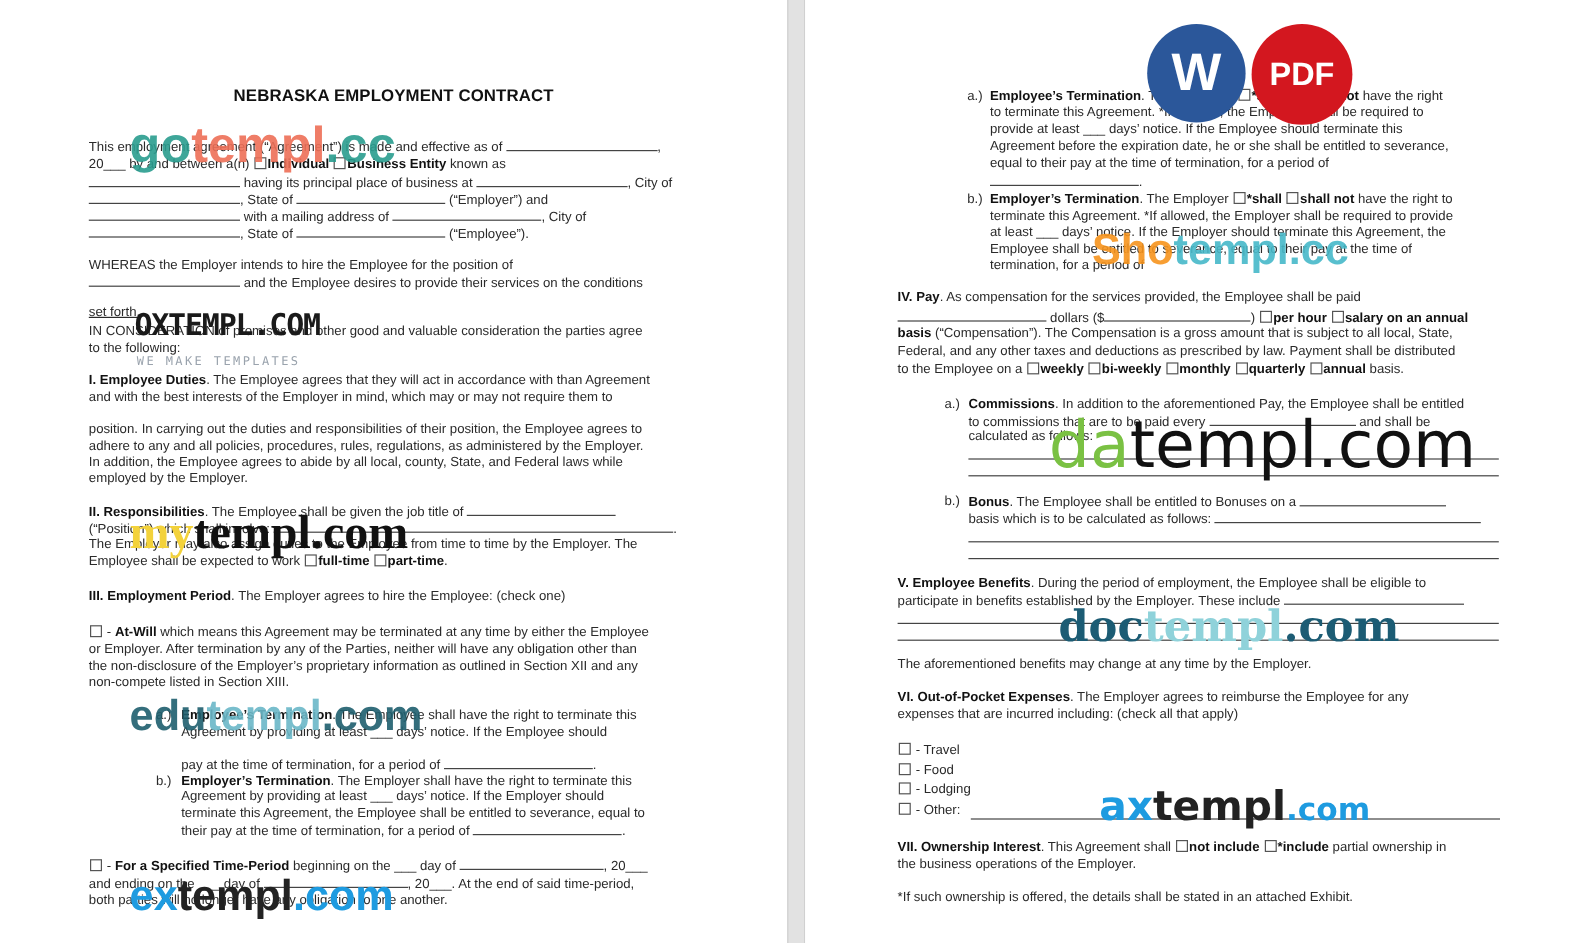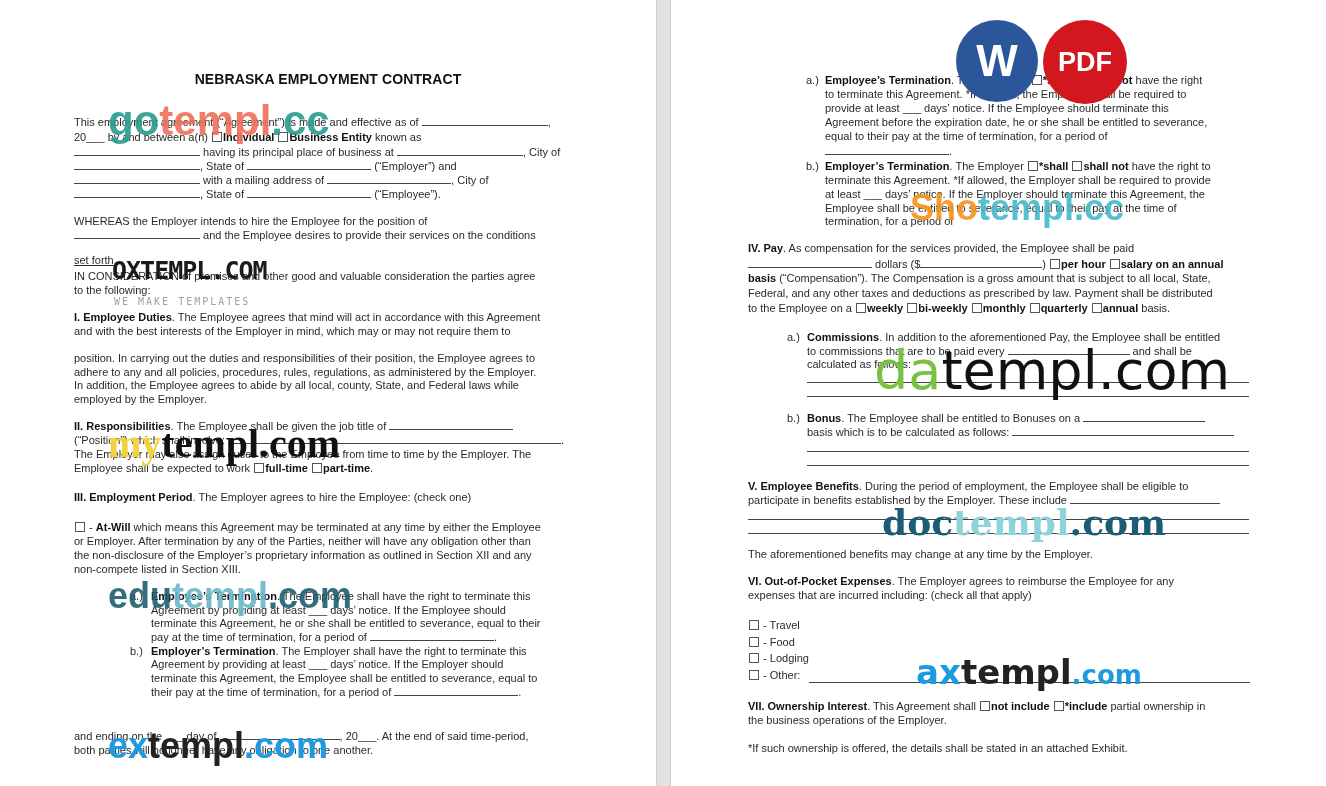--- a/index.html
+++ b/index.html
@@ -61,21 +61,21 @@
   <div class="txt" style="left:74px;top:229px;">
     <span class="blank" style="width:126px"></span>
     <span>and the Employee desires to provide their services on the conditions</span>
   </div>
   <div class="txt" style="left:74px;top:254px;text-decoration:underline;">set forth.</div>
 
   <div class="txt" style="left:74px;top:270px;">IN CONSIDERATION of promises and other good and valuable consideration the parties agree</div>
   <div class="txt" style="left:74px;top:284px;">to the following:</div>
 
   <div class="txt" style="left:74px;top:311px;">
-    <b>I. Employee Duties</b><span>. The Employee agrees that mind will act in accordance with this Agreement</span>
+    <b>I. Employee Duties</b><span>. The Employee agrees that they will act in accordance with than Agreement</span>
   </div>
   <div class="txt" style="left:74px;top:325px;">and with the best interests of the Employer in mind, which may or may not require them to</div>
   <div class="txt" style="left:74px;top:352px;">position. In carrying out the duties and responsibilities of their position, the Employee agrees to</div>
   <div class="txt" style="left:74px;top:366px;">adhere to any and all policies, procedures, rules, regulations, as administered by the Employer.</div>
   <div class="txt" style="left:74px;top:379px;">In addition, the Employee agrees to abide by all local, county, State, and Federal laws while</div>
   <div class="txt" style="left:74px;top:393px;">employed by the Employer.</div>
 
   <div class="txt" style="left:74px;top:420px;">
     <b>II. Responsibilities</b><span>. The Employee shall be given the job title of</span>
     <span class="blank" style="width:124px"></span>
@@ -99,36 +99,39 @@
   </div>
   <div class="txt" style="left:74px;top:535px;">or Employer. After termination by any of the Parties, neither will have any obligation other than</div>
   <div class="txt" style="left:74px;top:549px;">the non-disclosure of the Employer’s proprietary information as outlined in Section XII and any</div>
   <div class="txt" style="left:74px;top:563px;">non-compete listed in Section XIII.</div>
 
   <div class="txt" style="left:130px;top:590px;">a.)</div>
   <div class="txt" style="left:151px;top:590px;">
     <b>Employee’s Termination</b><span>. The Employee shall have the right to terminate this</span>
   </div>
   <div class="txt" style="left:151px;top:604px;">Agreement by providing at least ___ days’ notice. If the Employee should</div>
-  <div class="txt" style="left:151px;top:617px;">terminate this Agreement, he or she shall be entitled to severance, equal to their</div>
   <div class="txt" style="left:151px;top:631px;">
     <span>pay at the time of termination, for a period of</span>
     <span class="blank" style="width:124px"></span>.
   </div>
   <div class="txt" style="left:130px;top:645px;">b.)</div>
   <div class="txt" style="left:151px;top:645px;">
     <b>Employer’s Termination</b><span>. The Employer shall have the right to terminate this</span>
   </div>
   <div class="txt" style="left:151px;top:658px;">Agreement by providing at least ___ days’ notice. If the Employer should</div>
   <div class="txt" style="left:151px;top:672px;">terminate this Agreement, the Employee shall be entitled to severance, equal to</div>
   <div class="txt" style="left:151px;top:686px;">
     <span>their pay at the time of termination, for a period of</span>
     <span class="blank" style="width:124px"></span>.
   </div>
 
+  <div class="txt" style="left:74px;top:715px;">
+    <span class="cb"></span> - <b>For a Specified Time-Period</b><span> beginning on the ___ day of</span>
+    <span class="blank" style="width:120px"></span><span>, 20___</span>
+  </div>
   <div class="txt" style="left:74px;top:730px;">
     <span>and ending on the ___ day of</span>
     <span class="blank" style="width:120px"></span><span>, 20___. At the end of said time-period,</span>
   </div>
   <div class="txt" style="left:74px;top:744px;">both parties will no longer have any obligation to one another.</div>
 </div>
 
 <div class="gutter"></div>
 
 <div class="page right"></div>

